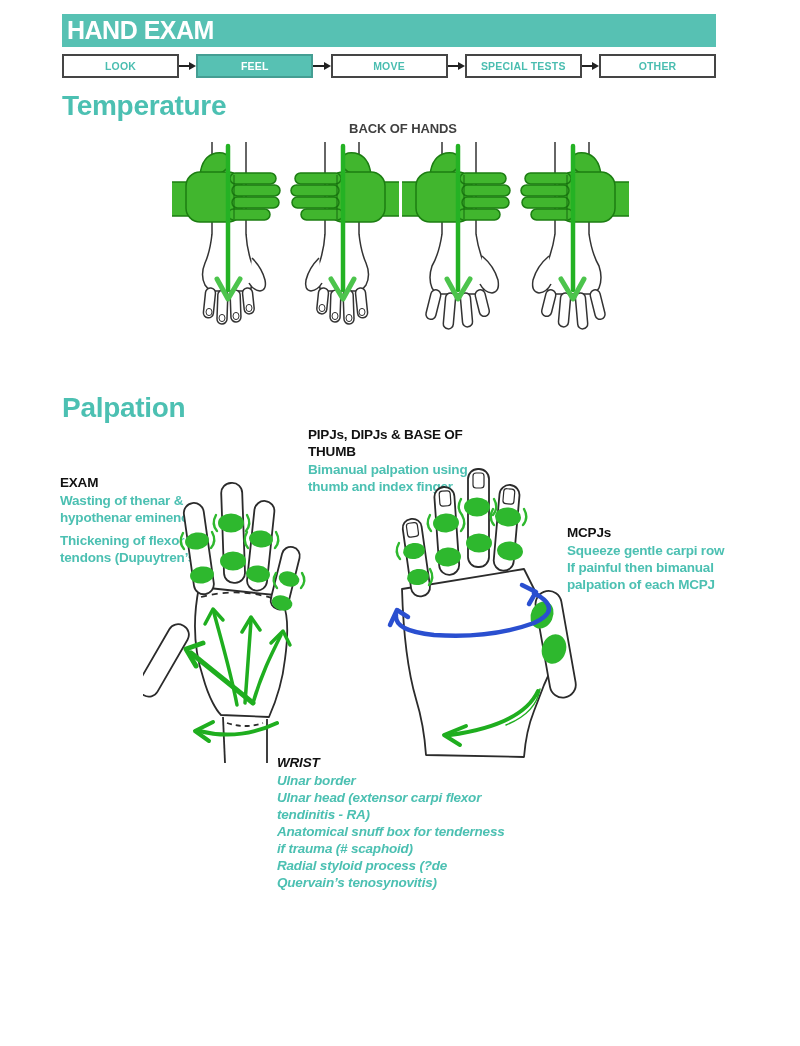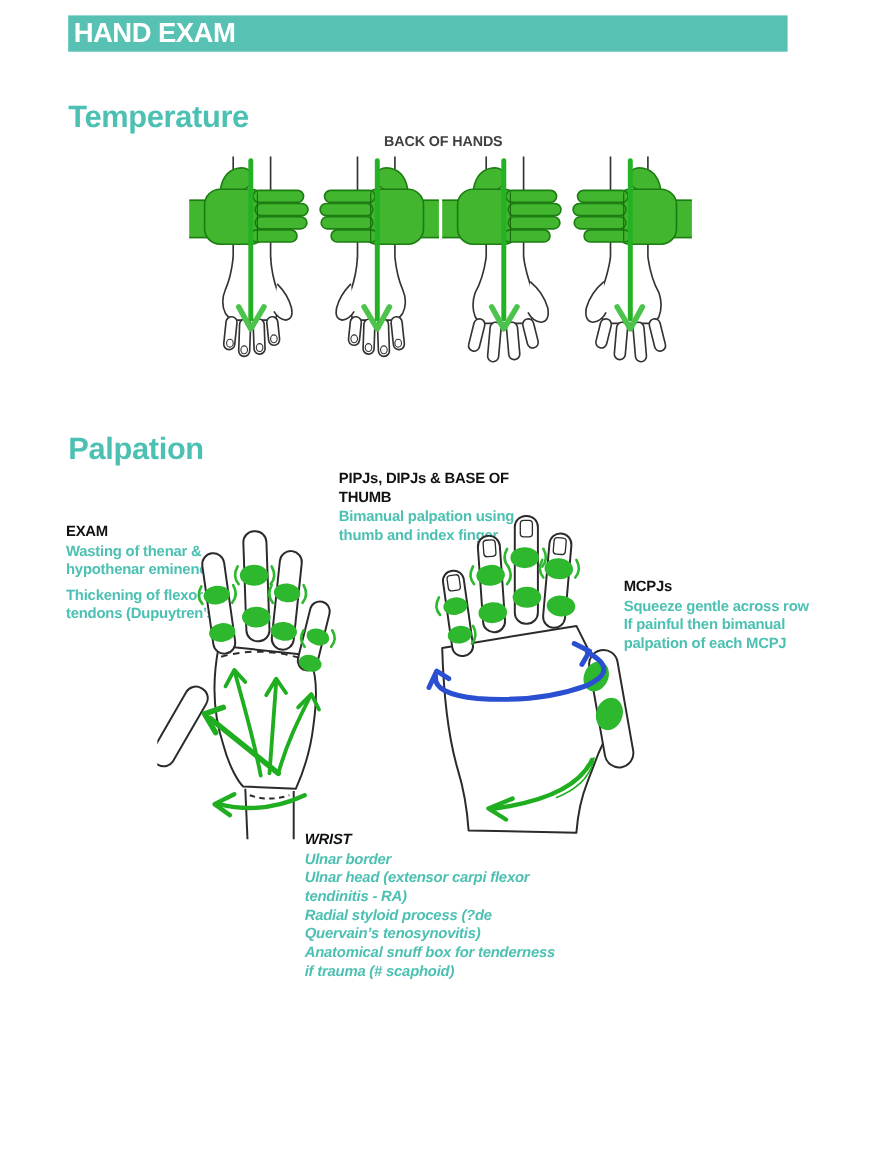--- a/index.html
+++ b/index.html
@@ -34,20 +34,43 @@
 </style>
 </head>
 <body>
 
 <div class="page">
 
   <div class="banner">
     <div class="banner-title">HAND EXAM</div>
   </div>
 
+  <div class="flow">
+    <div class="flow-box">LOOK</div>
+    <div class="flow-conn">
+        <div class="line"></div>
+        <div class="head"></div>
+      </div>
+    <div class="flow-box active">FEEL</div>
+    <div class="flow-conn">
+        <div class="line"></div>
+        <div class="head"></div>
+      </div>
+    <div class="flow-box">MOVE</div>
+    <div class="flow-conn">
+        <div class="line"></div>
+        <div class="head"></div>
+      </div>
+    <div class="flow-box">SPECIAL TESTS</div>
+    <div class="flow-conn">
+        <div class="line"></div>
+        <div class="head"></div>
+      </div>
+    <div class="flow-box">OTHER</div>
+  </div>
 
   <div class="teal-h" style="left:62px;top:90px;">Temperature</div>
   <div class="black-cap" style="left:172px;top:121px;width:462px;text-align:center;">BACK OF HANDS</div>
 
   <div class="temp-row">
 
     <svg width="112" height="192" viewBox="0 0 112 192">
       <g stroke="#333" stroke-width="1.5" fill="#fff">
         <line x1="40" y1="0" x2="40" y2="94"></line>
           <line x1="74" y1="0" x2="74" y2="94"></line>
@@ -172,30 +195,30 @@
   </div>
 
   <div class="label-block" style="left:60px;top:474px;width:142px;">
     <div class="ttl">EXAM</div>
     <div class="note">Wasting of thenar &amp; hypothenar eminence</div>
     <div class="note gap">Thickening of flexor tendons (Dupuytren’s)</div>
   </div>
 
   <div class="label-block" style="left:567px;top:524px;width:175px;">
     <div class="ttl">MCPJs</div>
-    <div class="note">Squeeze gentle across row</div>
+    <div class="note">Squeeze gentle carpi row</div>
     <div class="note">If painful then bimanual palpation of each MCPJ</div>
   </div>
 
   <div class="label-block" style="left:277px;top:754px;width:232px;font-style:italic;">
     <div class="ttl">WRIST</div>
     <div class="note">Ulnar border</div>
     <div class="note">Ulnar head (extensor carpi flexor tendinitis - RA)</div>
+    <div class="note">Anatomical snuff box for tenderness if trauma (# scaphoid)</div>
     <div class="note">Radial styloid process (?de Quervain’s tenosynovitis)</div>
-    <div class="note">Anatomical snuff box for tenderness if trauma (# scaphoid)</div>
   </div>
 
   <svg style="position:absolute;left:143px;top:477px;" width="202" height="287" viewBox="0 0 202 287">
     <g stroke="#2b2b2b" stroke-width="1.8" fill="#fff" stroke-linejoin="round">
       <path d="M56,110 C50,140 50,170 60,200 C66,222 74,234 78,238 L126,240 C134,222 140,200 142,182 C145,160 146,140 140,126 L132,118 Z"></path>
       <rect x="28" y="148" width="21" height="80" rx="10" transform="rotate(30 38 152)"></rect>
       <rect x="40" y="26" width="20" height="92" rx="10" transform="rotate(-8 50 30)"></rect>
       <rect x="78" y="6" width="21" height="100" rx="10" transform="rotate(-2 88 10)"></rect>
       <rect x="112" y="24" width="20" height="90" rx="10" transform="rotate(6 122 28)"></rect>
       <rect x="140" y="70" width="18" height="64" rx="9" transform="rotate(14 149 74)"></rect>

